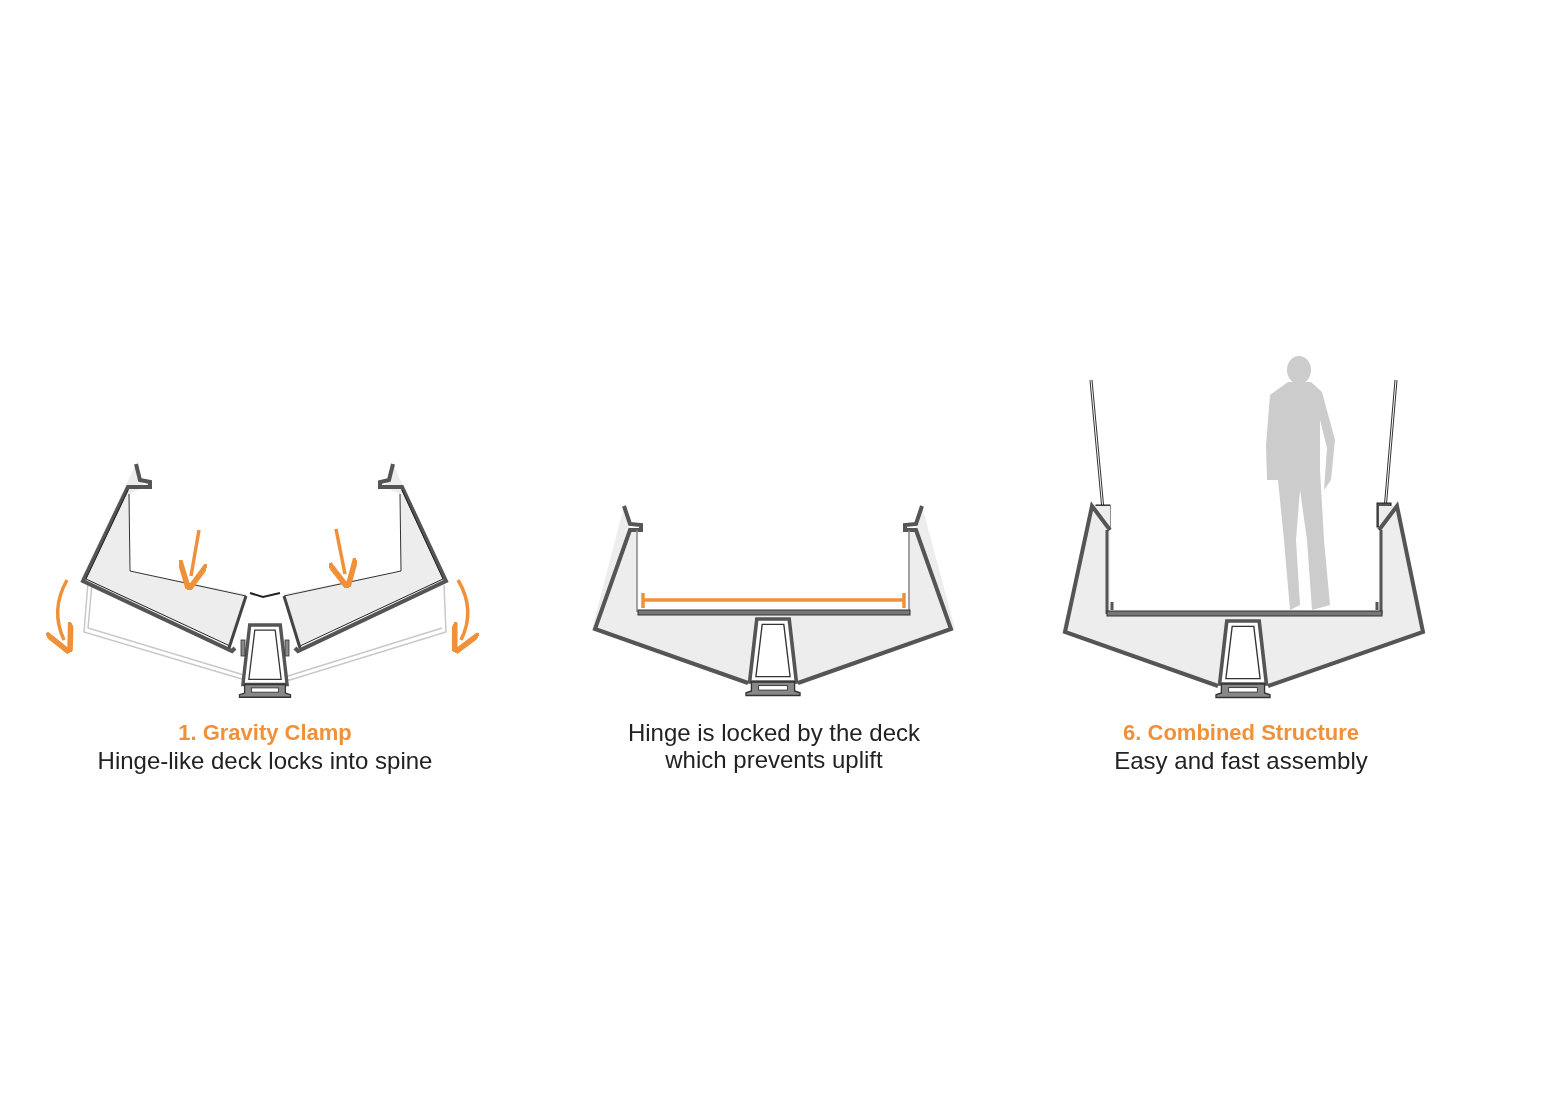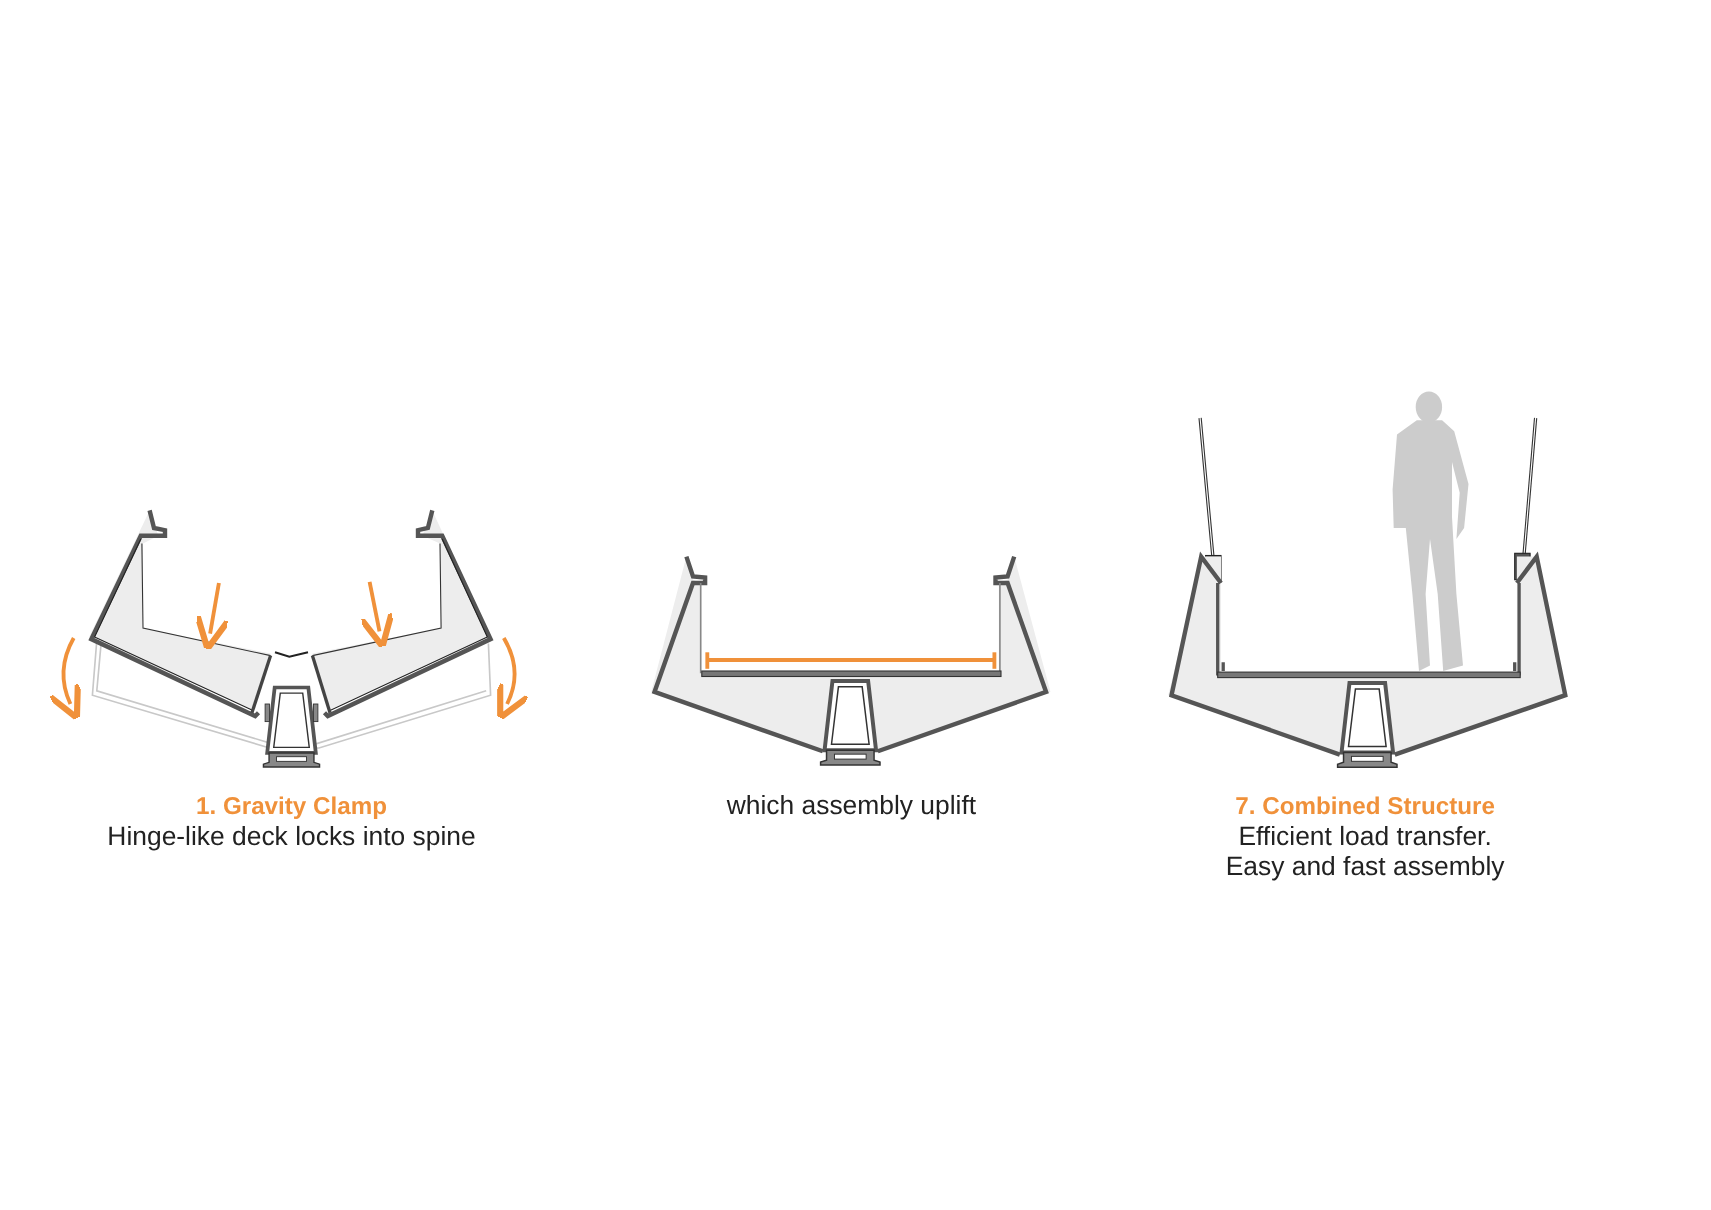--- a/index.html
+++ b/index.html
@@ -109,20 +109,20 @@
     <use href="#spine" transform="translate(1243,675) scale(0.9)"></use>
   </g>
 </svg>
 
 <div id="cap1" class="caption">
   <div class="title">1. Gravity Clamp</div>
   <div class="line">Hinge-like deck locks into spine</div>
 </div>
 
 <div id="cap2" class="caption">
-  <div class="line">which assembly uplift</div>
+  <div class="line">Hinge is locked by the deck</div>
+  <div class="line">which prevents uplift</div>
 </div>
 
 <div id="cap3" class="caption">
-  <div class="title">7. Combined Structure</div>
-  <div class="line">Efficient load transfer.</div>
+  <div class="title">6. Combined Structure</div>
   <div class="line">Easy and fast assembly</div>
 </div>
 
 </body></html>

